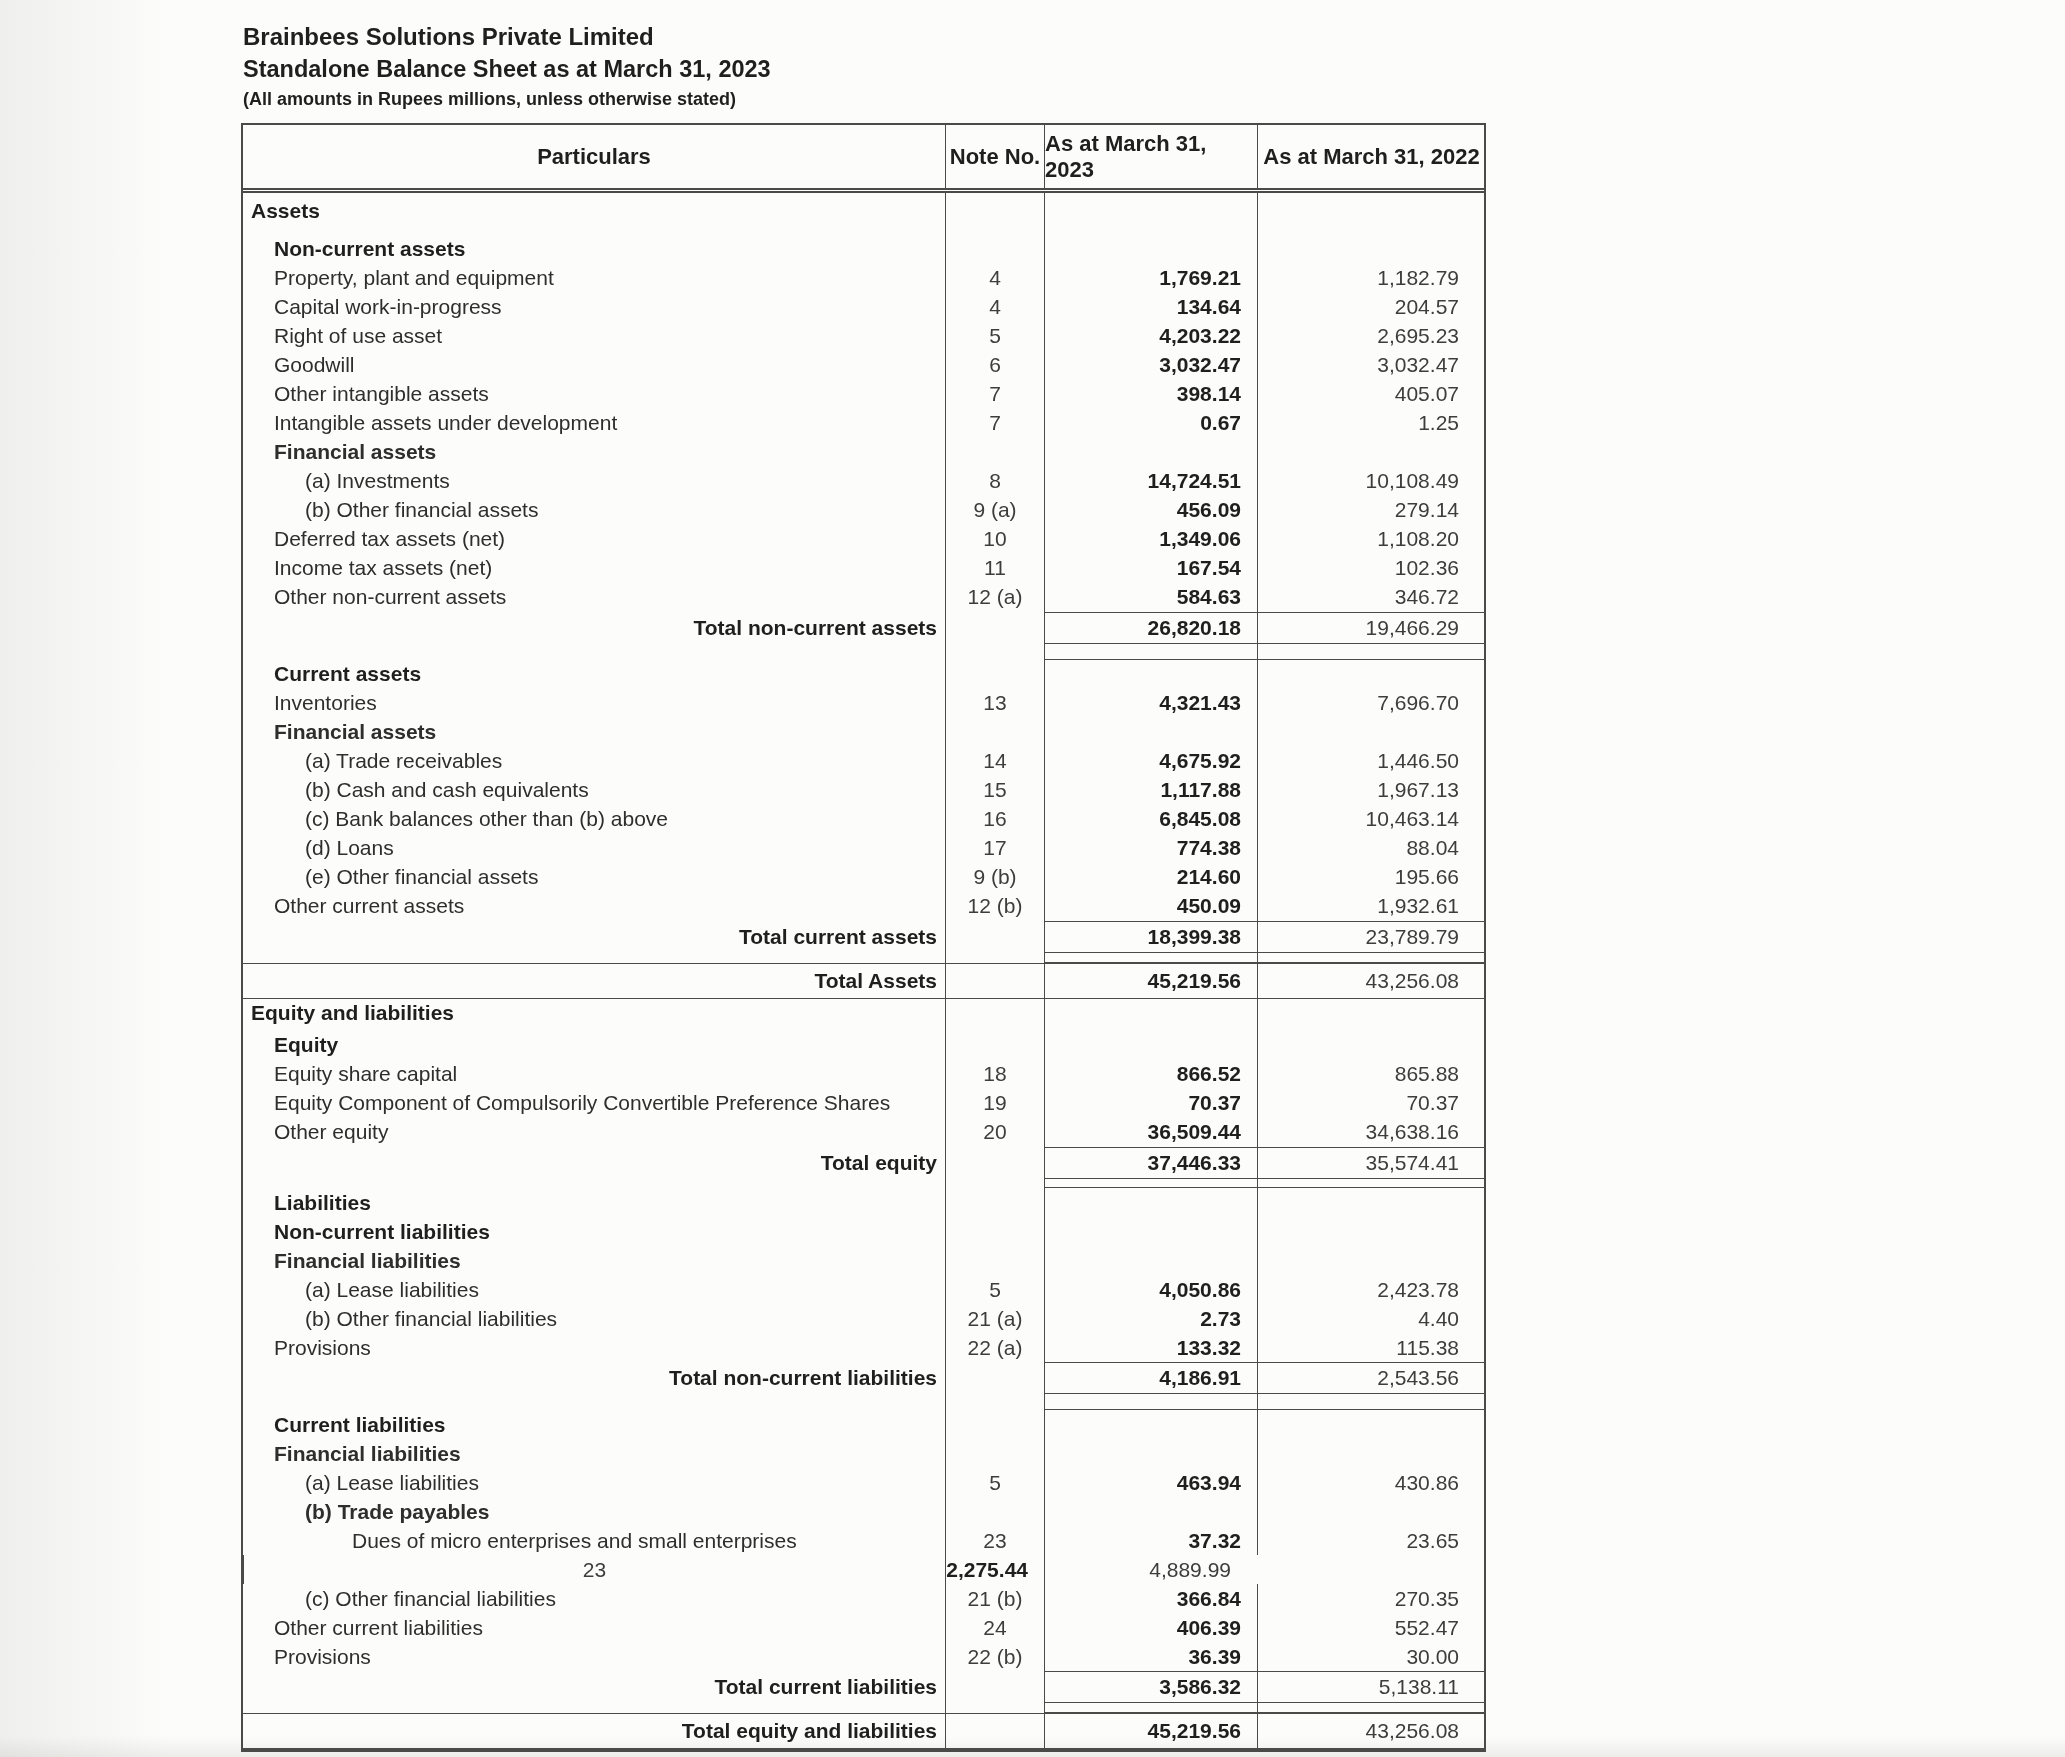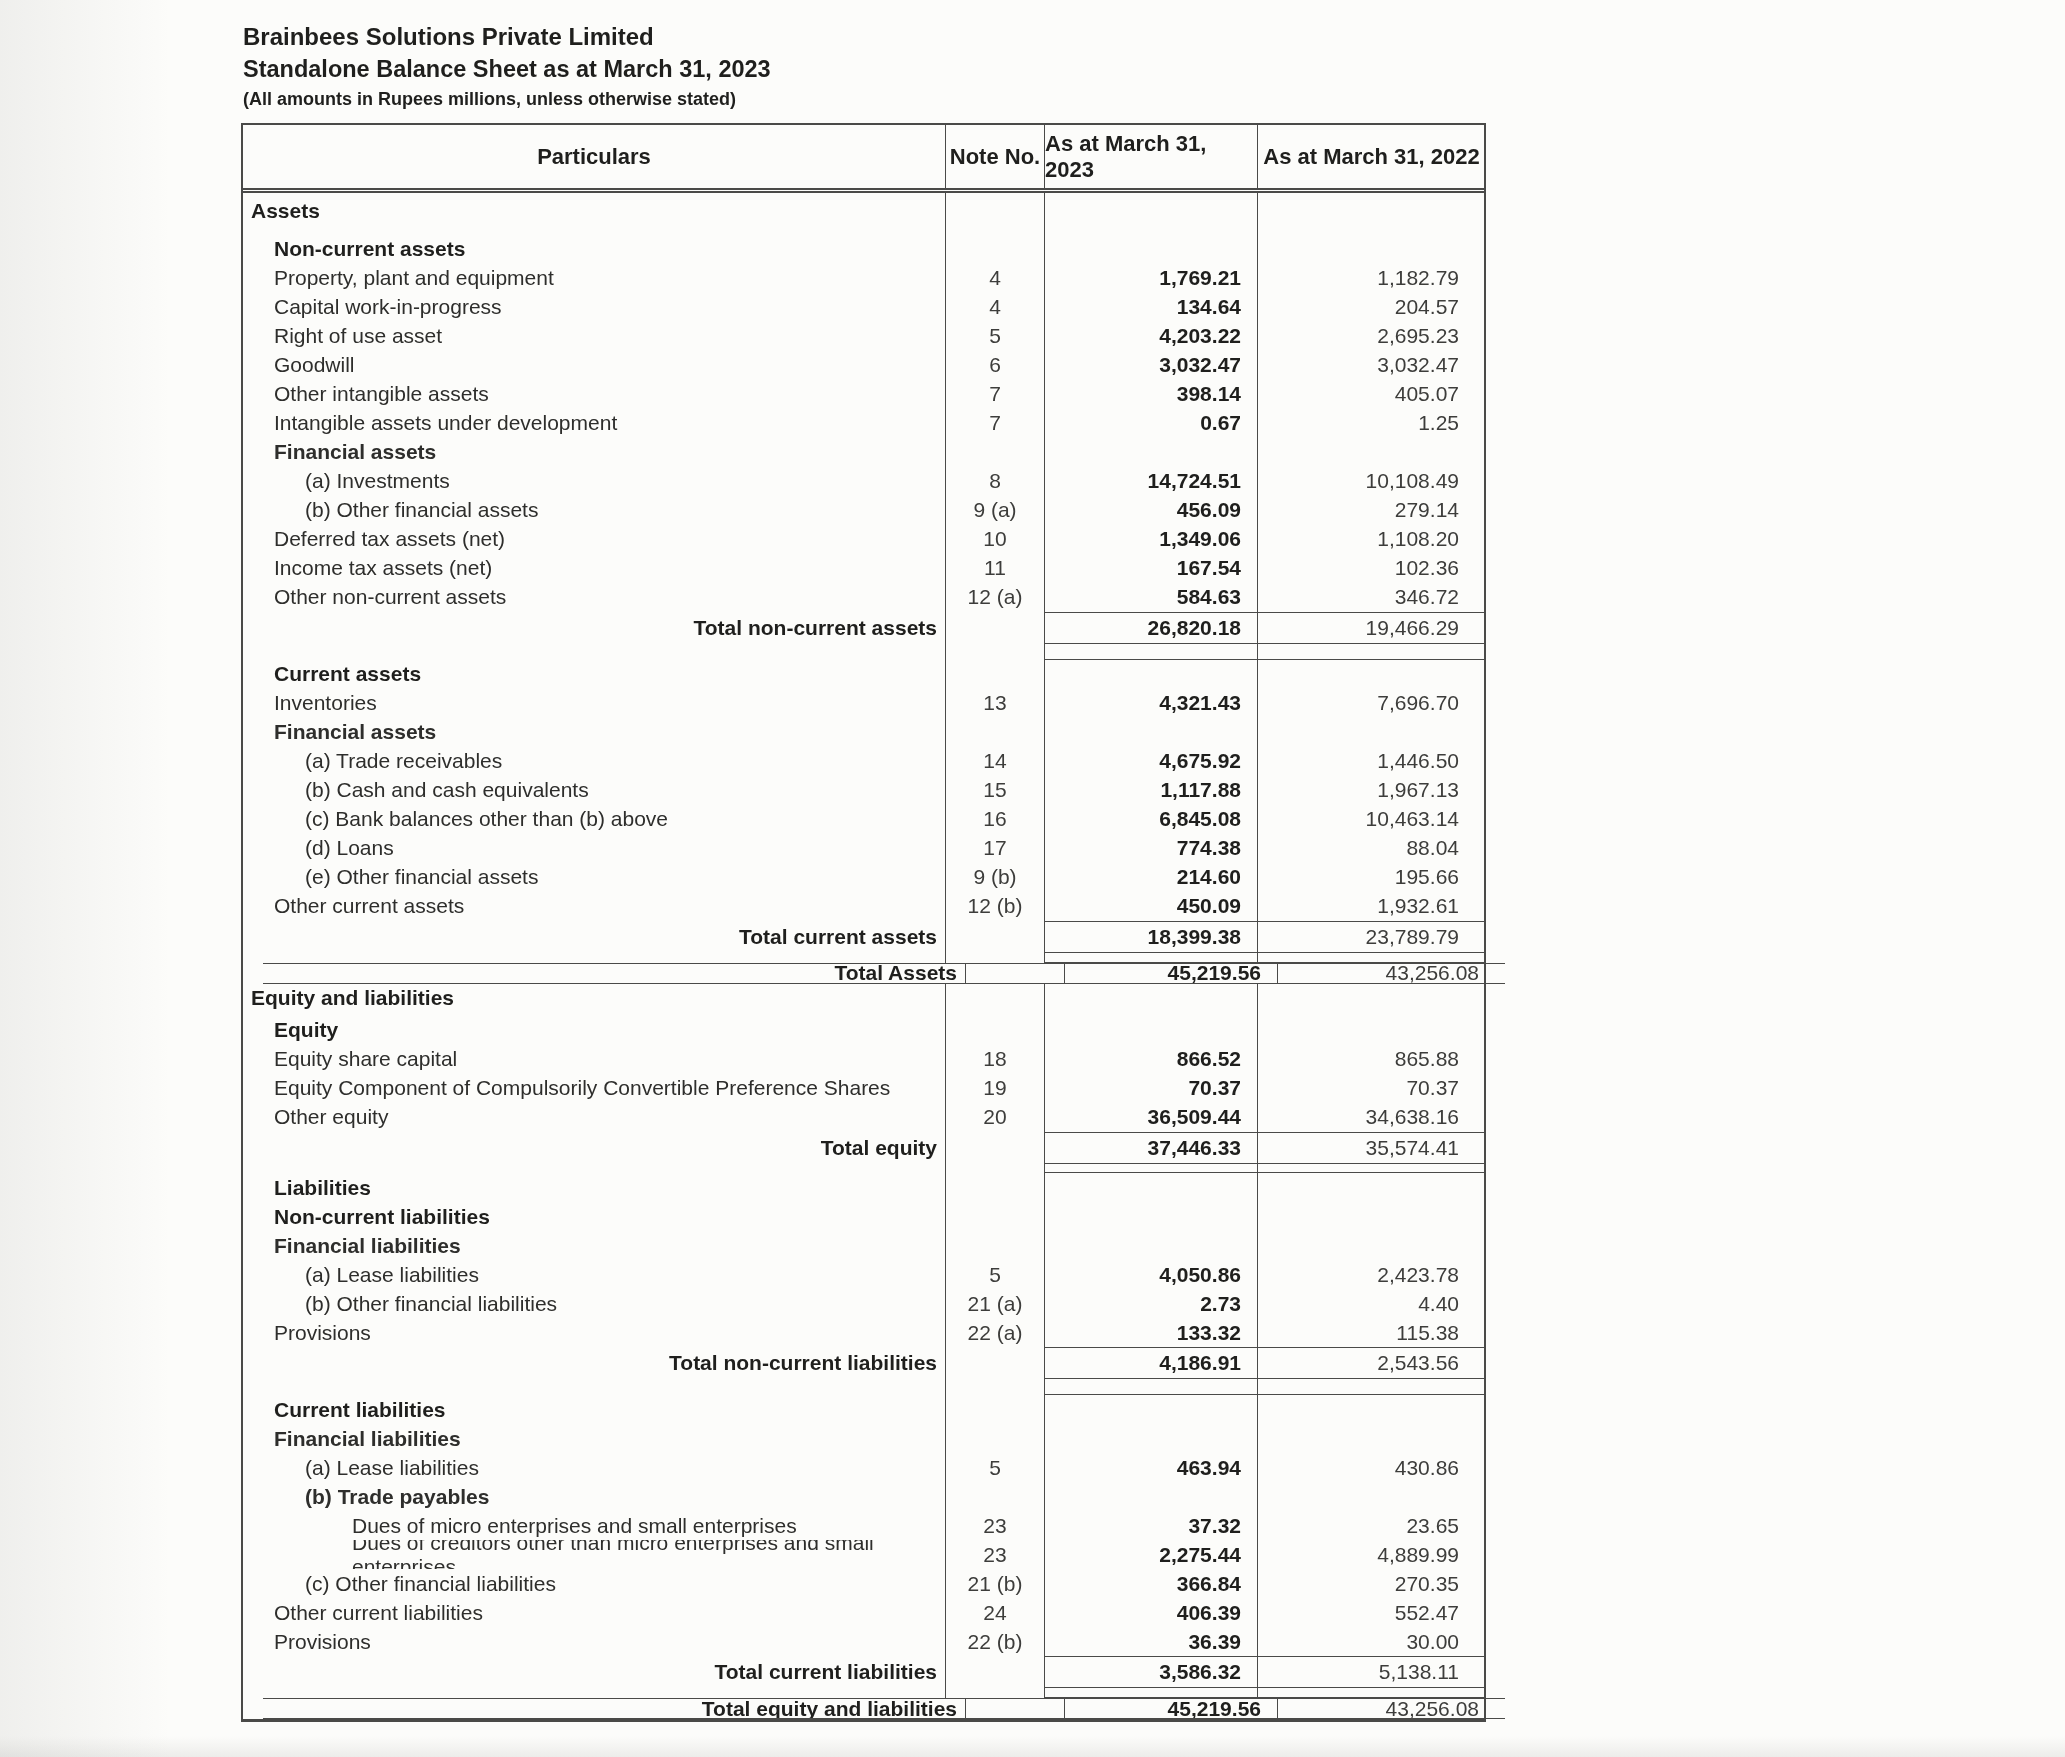--- a/index.html
+++ b/index.html
@@ -61,21 +61,21 @@
   .hrow{height:63px;border-bottom:5.7px double var(--ln);}
   .hrow .cell{justify-content:center;font-weight:bold;font-size:22px;color:var(--txt-bold);padding:0;}
 
   .r-section{height:29px;}
   .r-section .cp{font-weight:bold;color:var(--txt-bold);}
   .r-item{height:29px;}
   .r-sub{height:29px;font-weight:bold;}
   .r-total{height:32px;}
   .r-total .cp{justify-content:flex-end;padding-right:8px;font-weight:bold;color:var(--txt-bold);}
   .r-total .cv1,.r-total .cv2{border-top:1.6px solid var(--ln);border-bottom:1.6px solid var(--ln);}
-  .r-grand{height:21px;margin-left:20px;}
+  .r-grand{height:36px;}
   .r-grand .cp{justify-content:flex-end;padding-right:8px;font-weight:bold;color:var(--txt-bold);}
   .r-grand .cell{border-top:1.6px solid var(--ln);border-bottom:1.6px solid var(--ln);}
 
   .gap-xs{height:3.2px;}
   .gap-sm{height:9.7px;}
   .gap-md{height:16px;}
   .boxline .cv1,.boxline .cv2{border-bottom:1.6px solid var(--ln);}
 
   .i0{padding-left:8px;}
   .i1{padding-left:31px;}
@@ -403,21 +403,20 @@
           <div class="cell cv1"></div>
           <div class="cell cv2"></div>
         </div>
         <div class="row r-item">
           <div class="cell cp i3">Dues of micro enterprises and small enterprises</div>
           <div class="cell cn">23</div>
           <div class="cell cv1">37.32</div>
           <div class="cell cv2">23.65</div>
         </div>
         <div class="row r-item">
-          <div class="cell cp i3">Dues of creditors other than micro enterprises and small enterprises</div>
           <div class="cell cn">23</div>
           <div class="cell cv1">2,275.44</div>
           <div class="cell cv2">4,889.99</div>
         </div>
         <div class="row r-item">
           <div class="cell cp i2">(c) Other financial liabilities</div>
           <div class="cell cn">21 (b)</div>
           <div class="cell cv1">366.84</div>
           <div class="cell cv2">270.35</div>
         </div>

